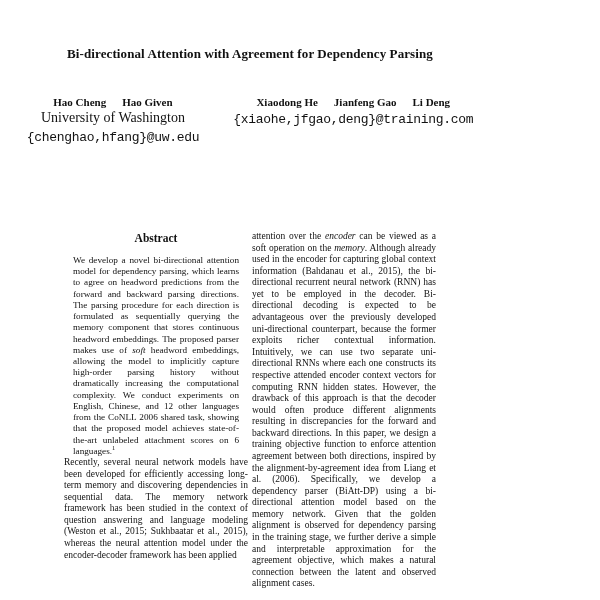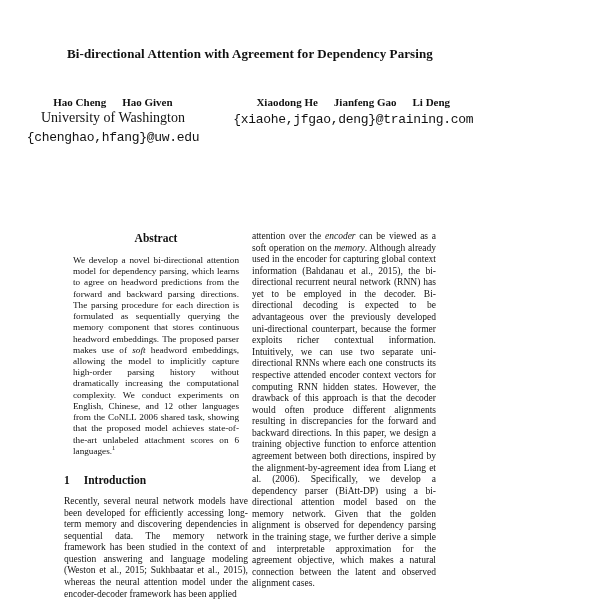--- a/index.html
+++ b/index.html
@@ -77,23 +77,20 @@
     </div>
 
   </div>
 
   <div class="columns">
 
     <div class="col">
       <div class="abstract-heading">Abstract</div>
       <p class="abstract-body body-text"><span>We develop a novel bi-directional attention model for dependency parsing, which learns to agree on headword predictions from the forward and backward parsing directions. The parsing procedure for each direction is formulated as sequentially querying the memory component that stores continuous headword embeddings. The proposed parser makes use of </span><span class="italic">soft</span><span> headword embeddings, allowing the model to implicitly capture high-order parsing history without dramatically increasing the computational complexity. We conduct experiments on English, Chinese, and 12 other languages from the CoNLL 2006 shared task, showing that the proposed model achieves state-of-the-art unlabeled attachment scores on 6 languages.</span><sup class="fnmark">1</sup></p>
 
-      <div class="section-heading">
-        <span class="sec-num">1</span><span>Introduction</span>
-      </div>
       <p class="body-text">Recently, several neural network models have been developed for efficiently accessing long-term memory and discovering dependencies in sequential data. The memory network framework has been studied in the context of question answering and language modeling (Weston et al., 2015; Sukhbaatar et al., 2015), whereas the neural attention model under the encoder-decoder framework has been applied</p>
     </div>
 
     <div class="col">
       <p class="body-text"><span>attention over the </span><span class="italic">encoder</span><span> can be viewed as a soft operation on the </span><span class="italic">memory</span><span>. Although already used in the encoder for capturing global context information (Bahdanau et al., 2015), the bi-directional recurrent neural network (RNN) has yet to be employed in the decoder. Bi-directional decoding is expected to be advantageous over the previously developed uni-directional counterpart, because the former exploits richer contextual information. Intuitively, we can use two separate uni-directional RNNs where each one constructs its respective attended encoder context vectors for computing RNN hidden states. However, the drawback of this approach is that the decoder would often produce different alignments resulting in discrepancies for the forward and backward directions. In this paper, we design a training objective function to enforce attention agreement between both directions, inspired by the alignment-by-agreement idea from Liang et al. (2006). Specifically, we develop a dependency parser (BiAtt-DP) using a bi-directional attention model based on the memory network. Given that the golden alignment is observed for dependency parsing in the training stage, we further derive a simple and interpretable approximation for the agreement objective, which makes a natural connection between the latent and observed alignment cases.</span></p>
     </div>
 
   </div>
 
 </div>

